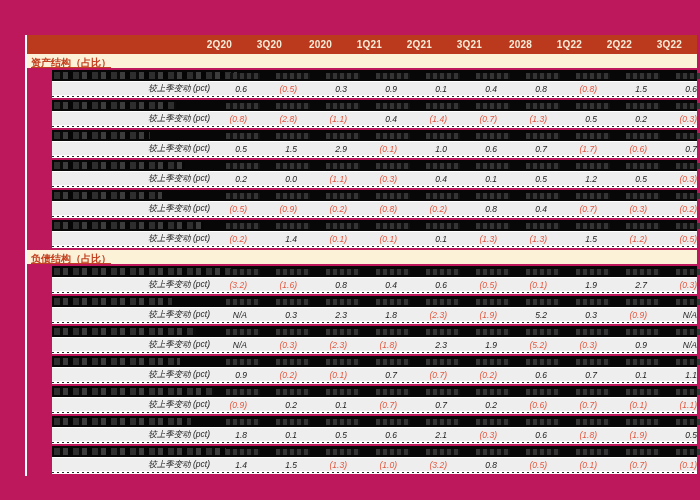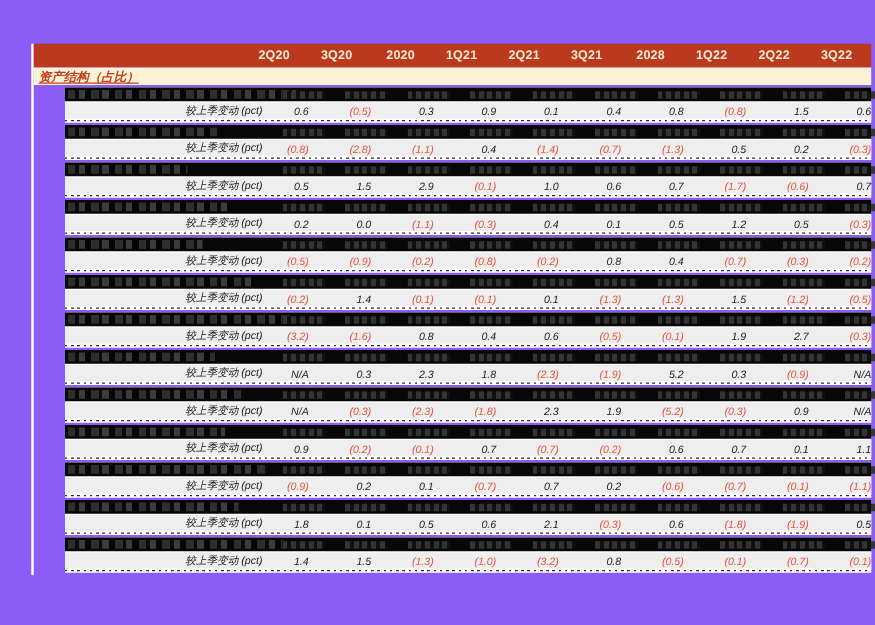--- a/index.html
+++ b/index.html
@@ -5,21 +5,21 @@
   html, body {
     margin: 0; padding: 0;
     width: 700px; height: 500px;
     background: #000;
     font-family: "Liberation Sans", "DejaVu Sans", sans-serif;
     overflow: hidden;
   }
   .page {
     position: relative;
     width: 700px; height: 500px;
-    background: #8b5cf6;
+    background: #be185d;
   }
   .table {
     position: absolute;
     left: 25px; top: 35px;
     width: 672px;
     border-left: 2px solid #fff;
     box-sizing: border-box;
   }
   
   .header-row {
@@ -46,21 +46,20 @@
     height: 14px;
     line-height: 13px;
     background: #FBF2D8;
     margin-bottom: 2px;
     padding-left: 4px;
     box-sizing: border-box;
   }
   .section-band span {
     color: #C2401F;
     font-weight: bold;
-    font-style: italic;
     font-size: 10px;
     text-decoration: underline;
   }
   
   .item {
     background: #fff;
     margin-bottom: 2px;
     margin-left: 25px;
   }
   .redacted {
@@ -443,20 +442,21 @@
             <div class="vcell neg">(0.1)</div>
             <div class="vcell">0.1</div>
             <div class="vcell neg">(1.3)</div>
             <div class="vcell neg">(1.3)</div>
             <div class="vcell">1.5</div>
             <div class="vcell neg">(1.2)</div>
             <div class="vcell neg">(0.5)</div>
           </div>
           <div class="sep"></div>
         </div>
+        <div class="section-band"><span>负债结构（占比）</span></div>
         <div class="item">
           <div class="redacted">
             <div class="red-left">
               <div class="red-label" style="width: 178px;"></div>
             </div>
             <div class="red-cell">
               <span class="smudge"></span>
             </div>
             <div class="red-cell">
               <span class="smudge"></span>

